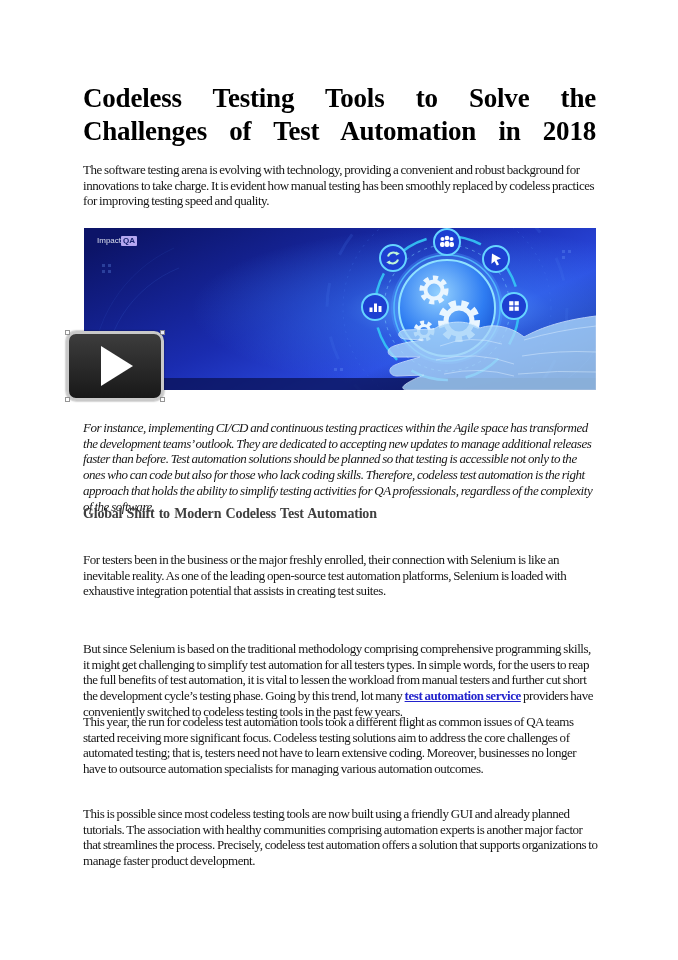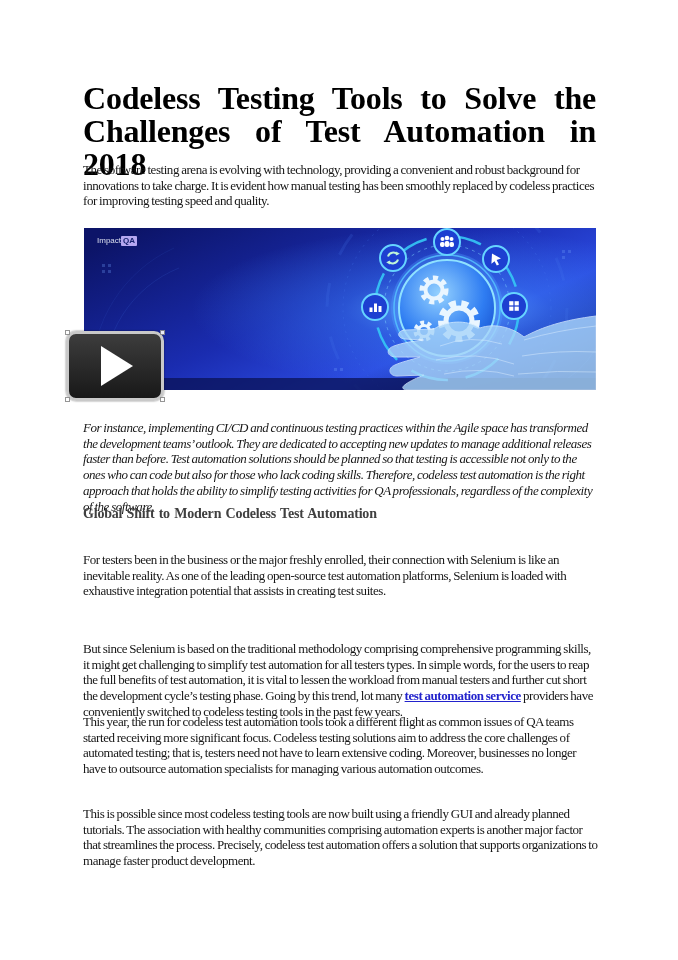--- a/index.html
+++ b/index.html
@@ -9,21 +9,21 @@
     font-family:"Liberation Serif","DejaVu Serif",serif;
     color:#111111;
     position:relative;
     overflow:hidden;
   }
   .page{position:relative;width:678px;height:960px;background:#ffffff;}
 
   
   .title{
     position:absolute;left:83px;top:82px;width:513px;
-    font-weight:bold;font-size:32px;line-height:33px;color:#000000;
+    font-weight:bold;font-size:27px;line-height:33px;color:#000000;
   }
   .title .t-line{
     text-align:justify;
     text-align-last:justify;
     letter-spacing:-0.2px;
   }
 
   
   .body{
     position:absolute;left:83px;width:515px;margin:0;

